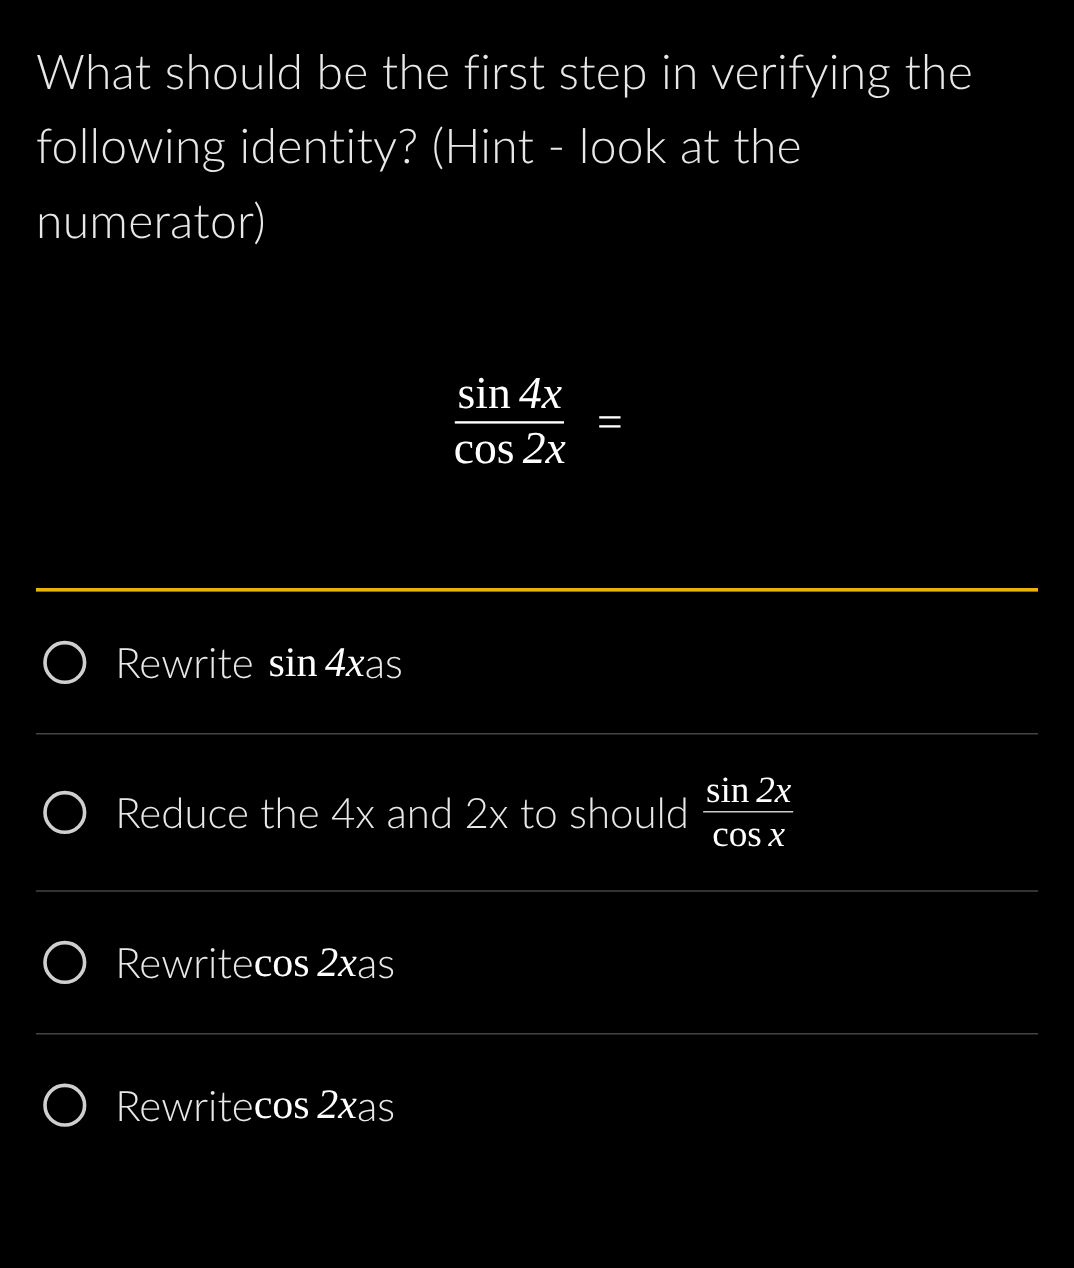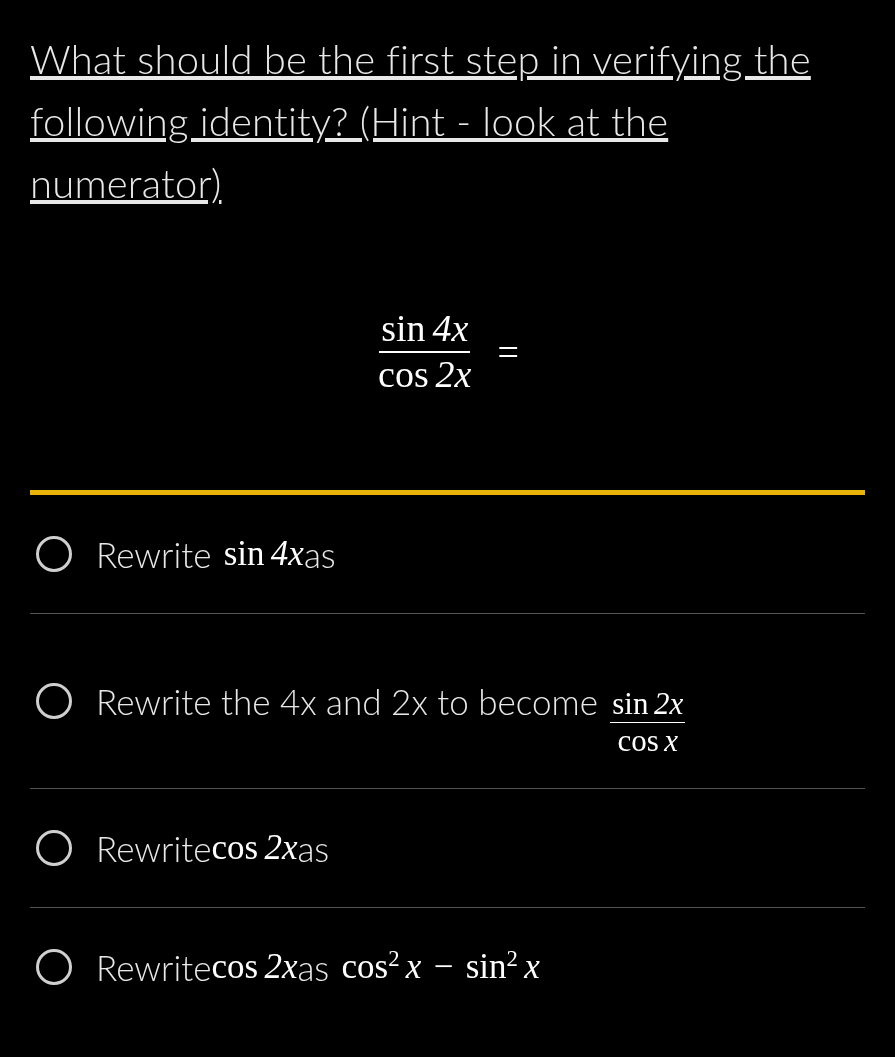--- a/index.html
+++ b/index.html
@@ -16,21 +16,20 @@
   .page{
     box-sizing:border-box;
     padding:28px 30px 0 30px;
   }
   .question-text{
     font-size:40px;
     line-height:1.55;
     font-weight:300;
     letter-spacing:0.2px;
     color:#e8e8e8;
-    text-decoration:underline;
   }
   .equation-block{
     margin-top:95px;
     margin-bottom:95px;
     display:flex;
     justify-content:center;
     font-family:"Times New Roman",Times,serif;
     font-size:38px;
     color:#fff;
   }
@@ -47,28 +46,28 @@
     vertical-align:middle;
   }
   .frac .num{
     padding:0 2px 2px 2px;
     border-bottom:2px solid #fff;
   }
   .frac .den{
     padding:2px 2px 0 2px;
   }
   .frac.small{font-size:31px;}
-  .frac.small .num{border-bottom:1.6px solid #fff;margin-top:44px;}
+  .frac.small .num{border-bottom:1.6px solid #fff;}
   .mvar{font-style:italic;}
   .fn{font-style:normal;}
   .thin{display:inline-block;width:0.18em;}
   .eqsign{font-size:38px;}
 
   .options{
-    border-top:5px solid #eab308;
+    border-top:3px solid #eab308;
     text-align:right;
   }
   .option{
     display:flex;
     align-items:center;
     gap:24px;
     border-bottom:1px solid #555;
     padding:30px 6px 30px 6px;
     cursor:pointer;
     min-height:58px;
@@ -132,21 +131,21 @@
         <span class="sp"></span>
         <span class="math"><span class="fn">sin</span><span class="thin"></span><span class="mvar">4x</span></span>
         <span> as </span>
         <span class="sp"></span>
       </div>
     </div>
 
     <div class="option">
       <div class="radio"></div>
       <div class="option-body">
-        <span>Rewrite the 4x and 2x to become </span>
+        <span>Reduce the 4x and 2x to should </span>
         <span class="sp"></span>
         <span class="math">
           <span class="frac small">
             <span class="num"><span class="fn">sin</span><span class="thin"></span><span class="mvar">2x</span></span>
             <span class="den"><span class="fn">cos</span><span class="thin"></span><span class="mvar">x</span></span>
           </span>
         </span>
       </div>
     </div>
 
@@ -159,18 +158,17 @@
       </div>
     </div>
 
     <div class="option">
       <div class="radio"></div>
       <div class="option-body">
         <span>Rewrite </span>
         <span class="math"><span class="fn">cos</span><span class="thin"></span><span class="mvar">2x</span></span>
         <span> as </span>
         <span class="sp"></span>
-        <span class="math"><span class="fn">cos</span><sup>2</sup><span class="thin"></span><span class="mvar">x</span><span class="sp"></span><span>−</span><span class="sp"></span><span class="fn">sin</span><sup>2</sup><span class="thin"></span><span class="mvar">x</span></span>
       </div>
     </div>
 
   </div>
 </div>
 
 </body></html>

